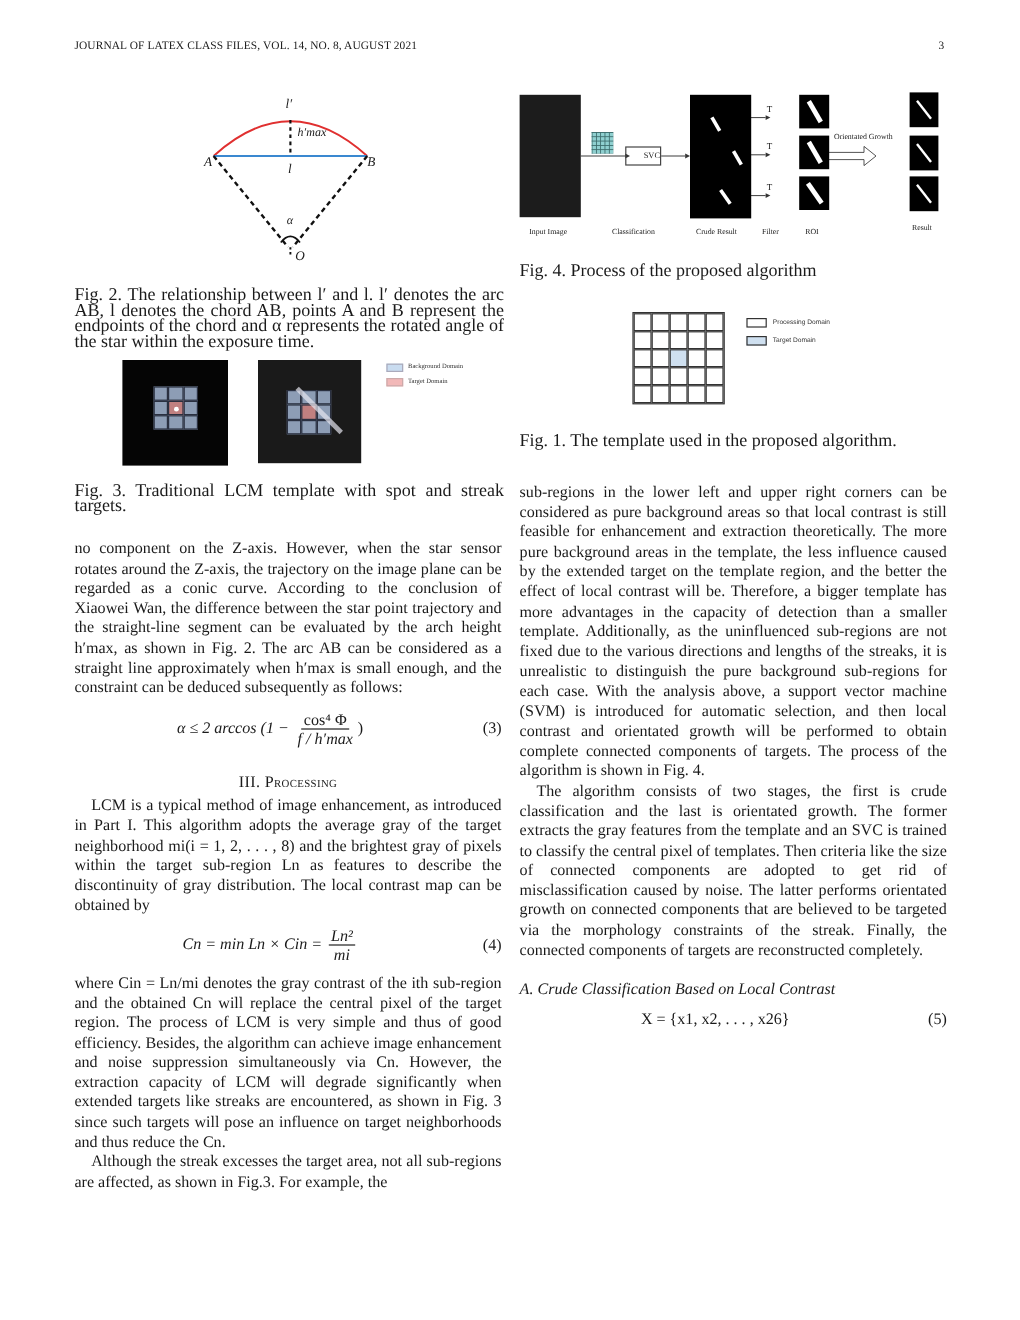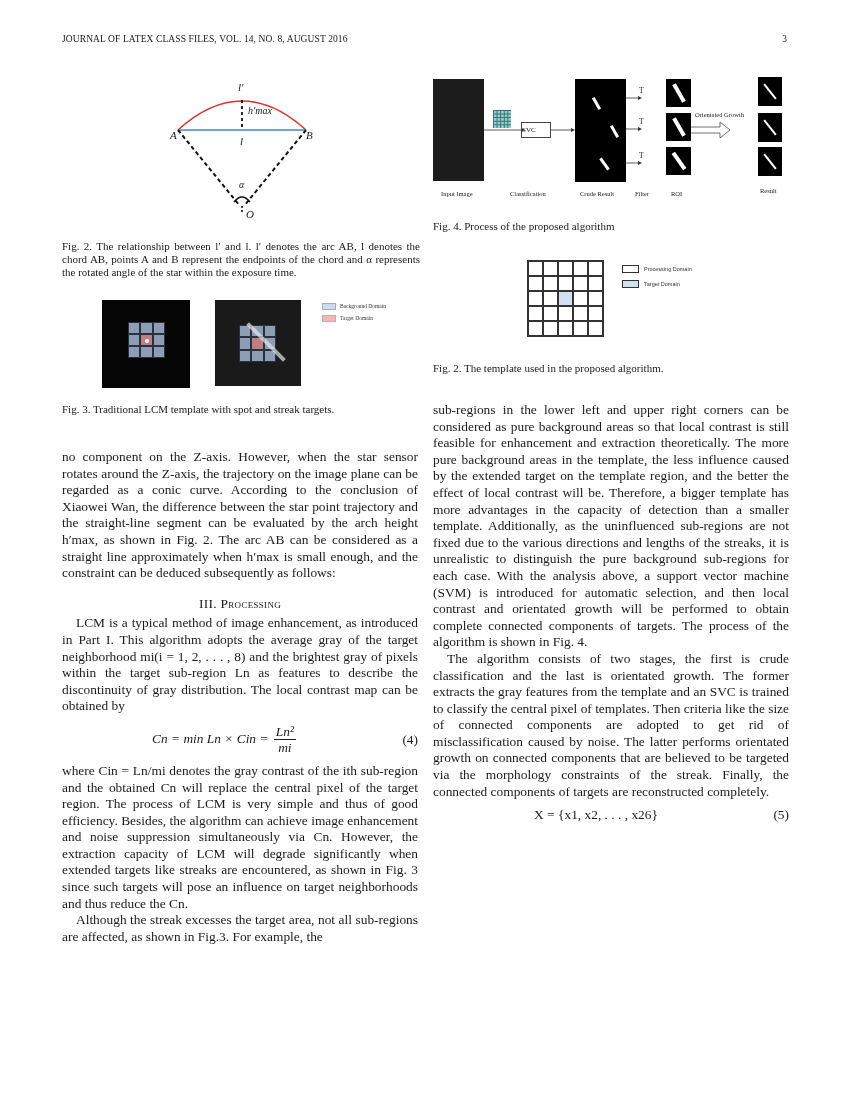--- a/index.html
+++ b/index.html
@@ -5,42 +5,42 @@
   html, body { margin: 0; padding: 0; background: #ffffff; }
   body {
     width: 850px; height: 1100px; position: relative; overflow: hidden;
     font-family: "Liberation Serif", "DejaVu Serif", serif; color: #1a1a1a;
   }
   .abs { position: absolute; }
   .header {
     left: 62px; top: 34px; width: 725px; font-size: 9.5px; letter-spacing: 0.1px;
     display: flex; justify-content: space-between;
   }
-  .caption { font-size: 11px; line-height: 13px; text-align: justify; }
+  .caption { font-size: 15px; line-height: 13px; text-align: justify; }
   .col { font-size: 13.4px; line-height: 16.6px; text-align: justify; }
   .col p { margin: 0; text-indent: 0; }
   .col p.ind { text-indent: 14px; }
   .eq { display: flex; align-items: center; position: relative; }
   .eq .body { flex: 1; text-align: center; font-style: normal; }
   .eq .num { width: 30px; text-align: right; }
   i, .it { font-style: italic; }
   .section-head { text-align: center; font-size: 13.4px; letter-spacing: 0.3px; }
   .sc { font-variant: small-caps; }
   .subsection { font-style: italic; font-size: 13.4px; }
   .frac { display: inline-flex; flex-direction: column; align-items: center; vertical-align: middle; margin: 0 2px; }
   .frac .n { border-bottom: 1px solid #222; padding: 0 2px; line-height: 15px; }
   .frac .d { line-height: 15px; padding: 0 2px; }
   .small-label { font-size: 7.5px; font-family: "Liberation Serif", serif; }
   .tiny-sans { font-size: 5.5px; font-family: "Liberation Sans", sans-serif; color: #333; }
 </style>
 </head>
 <body>
 
 <div class="abs header">
-  <span>JOURNAL OF LATEX CLASS FILES, VOL. 14, NO. 8, AUGUST 2016</span>
+  <span>JOURNAL OF LATEX CLASS FILES, VOL. 14, NO. 8, AUGUST 2021</span>
   <span>3</span>
 </div>
 
 <div class="abs" style="left:160px; top:78px; width:170px; height:150px;">
   <svg width="170" height="150" viewBox="0 0 170 150">
     <path d="M18 52 Q82 -6 146 52" fill="none" stroke="#e03030" stroke-width="1.6"></path>
     <line x1="18" y1="52" x2="146" y2="52" stroke="#3a88d0" stroke-width="1.6"></line>
     <line x1="82" y1="22" x2="82" y2="52" stroke="#111" stroke-width="1.8" stroke-dasharray="3,3"></line>
     <line x1="18" y1="52" x2="80" y2="128" stroke="#111" stroke-width="2" stroke-dasharray="4,3"></line>
     <line x1="146" y1="52" x2="84" y2="128" stroke="#111" stroke-width="2" stroke-dasharray="4,3"></line>
@@ -109,21 +109,21 @@
     <line x1="121" y1="55" x2="141" y2="55" stroke="#333" stroke-width="0.8"></line>
     <polygon points="141,53 145,55 141,57" fill="#333"></polygon>
     <line x1="177" y1="23" x2="208" y2="23" stroke="#333" stroke-width="0.8"></line>
     <polygon points="208,21 212,23 208,25" fill="#333"></polygon>
     <line x1="177" y1="54" x2="208" y2="54" stroke="#333" stroke-width="0.8"></line>
     <polygon points="208,52 212,54 208,56" fill="#333"></polygon>
     <line x1="177" y1="88" x2="208" y2="88" stroke="#333" stroke-width="0.8"></line>
     <polygon points="208,86 212,88 208,90" fill="#333"></polygon>
     <path d="M247 52 L290 52 L290 47 L300 55 L290 63 L290 58 L247 58 Z" fill="#fff" stroke="#333" stroke-width="0.7"></path>
   </svg>
-  <div class="abs small-label" style="left:91px; top:47px; width:28px; height:14px; border:0.8px solid #444; text-align:left; line-height:14px; font-size:7px;">SVC</div>
+  <div class="abs small-label" style="left:91px; top:47px; width:28px; height:14px; border:0.8px solid #444; text-align:right; line-height:14px; font-size:7px;">SVC</div>
   <div class="abs" style="left:145px; top:4px; width:51px; height:103px; background:#000;">
     <div class="abs" style="left:20px; top:18px; width:3px; height:13px; background:#fff; transform:rotate(-30deg);"></div>
     <div class="abs" style="left:38px; top:46px; width:3px; height:13px; background:#fff; transform:rotate(-30deg);"></div>
     <div class="abs" style="left:28px; top:78px; width:3px; height:14px; background:#fff; transform:rotate(-35deg);"></div>
   </div>
   <span class="abs small-label" style="left:209px; top:11px;">T</span>
   <span class="abs small-label" style="left:209px; top:42px;">T</span>
   <span class="abs small-label" style="left:209px; top:76px;">T</span>
   <div class="abs" style="left:236px; top:4px; width:25px; height:28px; background:#000;">
       <div class="abs" style="left:11px; top:4px; width:4px; height:20px; background:#fff; transform:rotate(-30deg);"></div>
@@ -185,40 +185,51 @@
     <div style="display:flex; align-items:center; height:15px;">
       <span style="display:inline-block; width:15px; height:6px; background:#fff; border:0.7px solid #333; margin-right:5px;"></span>
       <span class="tiny-sans">Processing Domain</span>
     </div>
     <div style="display:flex; align-items:center; height:15px;">
       <span style="display:inline-block; width:15px; height:6px; background:#cfe0f0; border:0.7px solid #333; margin-right:5px;"></span>
       <span class="tiny-sans">Target Domain</span>
     </div>
   </div>
 </div>
-<div class="abs caption" style="left:433px; top:362px; width:358px;">Fig. 2.  The template used in the proposed algorithm.</div>
+<div class="abs caption" style="left:433px; top:362px; width:358px;">Fig. 1.  The template used in the proposed algorithm.</div>
 
 <div class="abs col" style="left:62px; top:449px; width:356px;">
   <p>no component on the Z-axis. However, when the star sensor rotates around the Z-axis, the trajectory on the image plane can be regarded as a conic curve. According to the conclusion of Xiaowei Wan, the difference between the star point trajectory and the straight-line segment can be evaluated by the arch height h′max, as shown in Fig. 2. The arc AB can be considered as a straight line approximately when h′max is small enough, and the constraint can be deduced subsequently as follows:</p>
+  <div class="eq" style="height:44px; margin:4px 0 2px;">
+    <div class="body">
+      <span class="it">α ≤ 2 arccos (1 −</span>
+      <span class="frac">
+          <span class="n">cos⁴ Φ</span>
+          <span class="d it">f / h′max</span>
+        </span><span>)</span>
+    </div>
+    <div class="num">(3)</div>
+  </div>
   <div class="section-head sc" style="margin:14px 0 3px;">III. Processing</div>
   <p class="ind">LCM is a typical method of image enhancement, as introduced in Part I. This algorithm adopts the average gray of the target neighborhood mi(i = 1, 2, . . . , 8) and the brightest gray of pixels within the target sub-region Ln as features to describe the discontinuity of gray distribution. The local contrast map can be obtained by</p>
   <div class="eq" style="height:42px; margin:4px 0 2px;">
     <div class="body">
       <span class="it">Cn = min Ln × Cin =</span>
       <span class="frac">
           <span class="n it">Ln²</span>
           <span class="d it">mi</span>
         </span>
     </div>
     <div class="num">(4)</div>
   </div>
   <p>where Cin = Ln/mi denotes the gray contrast of the ith sub-region and the obtained Cn will replace the central pixel of the target region. The process of LCM is very simple and thus of good efficiency. Besides, the algorithm can achieve image enhancement and noise suppression simultaneously via Cn. However, the extraction capacity of LCM will degrade significantly when extended targets like streaks are encountered, as shown in Fig. 3 since such targets will pose an influence on target neighborhoods and thus reduce the Cn.</p>
   <p class="ind">Although the streak excesses the target area, not all sub-regions are affected, as shown in Fig.3. For example, the</p>
 </div>
 
 <div class="abs col" style="left:433px; top:402px; width:356px;">
   <p>sub-regions in the lower left and upper right corners can be considered as pure background areas so that local contrast is still feasible for enhancement and extraction theoretically. The more pure background areas in the template, the less influence caused by the extended target on the template region, and the better the effect of local contrast will be. Therefore, a bigger template has more advantages in the capacity of detection than a smaller template. Additionally, as the uninfluenced sub-regions are not fixed due to the various directions and lengths of the streaks, it is unrealistic to distinguish the pure background sub-regions for each case. With the analysis above, a support vector machine (SVM) is introduced for automatic selection, and then local contrast and orientated growth will be performed to obtain complete connected components of targets. The process of the algorithm is shown in Fig. 4.</p>
   <p class="ind">The algorithm consists of two stages, the first is crude classification and the last is orientated growth. The former extracts the gray features from the template and an SVC is trained to classify the central pixel of templates. Then criteria like the size of connected components are adopted to get rid of misclassification caused by noise. The latter performs orientated growth on connected components that are believed to be targeted via the morphology constraints of the streak. Finally, the connected components of targets are reconstructed completely.</p>
+  <div class="subsection" style="margin:16px 0 3px;">A. Crude Classification Based on Local Contrast</div>
   <div class="eq" style="height:26px; margin:2px 0 2px;">
     <div class="body it">X = {x1, x2, . . . , x26}</div>
     <div class="num">(5)</div>
   </div>
 </div>
 
 </body></html>

